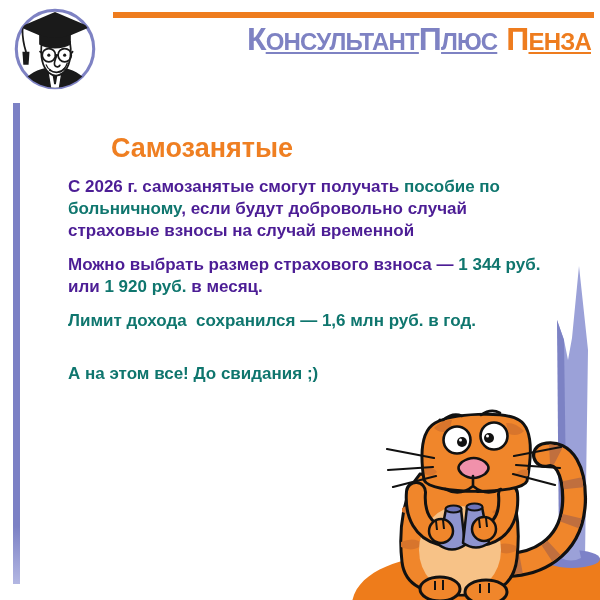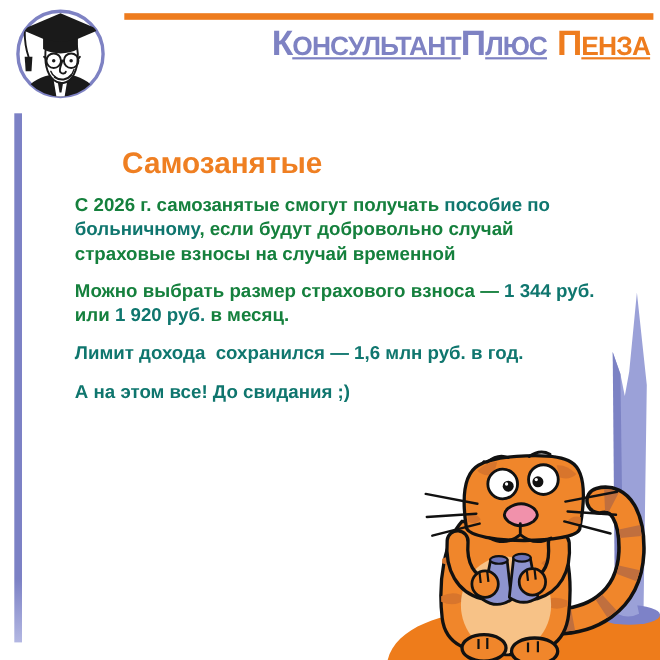--- a/index.html
+++ b/index.html
@@ -26,23 +26,23 @@
   }
   
   .title{
     position:absolute;left:68px;top:133px;font-size:27px;font-weight:bold;color:#ef7f22;margin-left:43px;
   }
   .paras{position:absolute;left:68px;top:176px;width:515px;}
   .paras p{
     margin:0 0 12px 0;font-size:17px;line-height:22px;font-weight:bold;
     color:#6770b7;white-space:pre-wrap;
   }
-  .paras p:last-child{margin-top:14px;}
+  .paras p:last-child{margin-top:31px;}
   .org-t{color:#0f766e;}
-  .blue-t{color:#15803d;}
+  .blue-t{color:#4c1d95;}
   
   .scene{position:absolute;left:340px;top:250px;width:260px;height:350px;}
 </style>
 </head>
 <body>
 
 <div class="canvas">
 
   <div class="hbar"></div>
 

